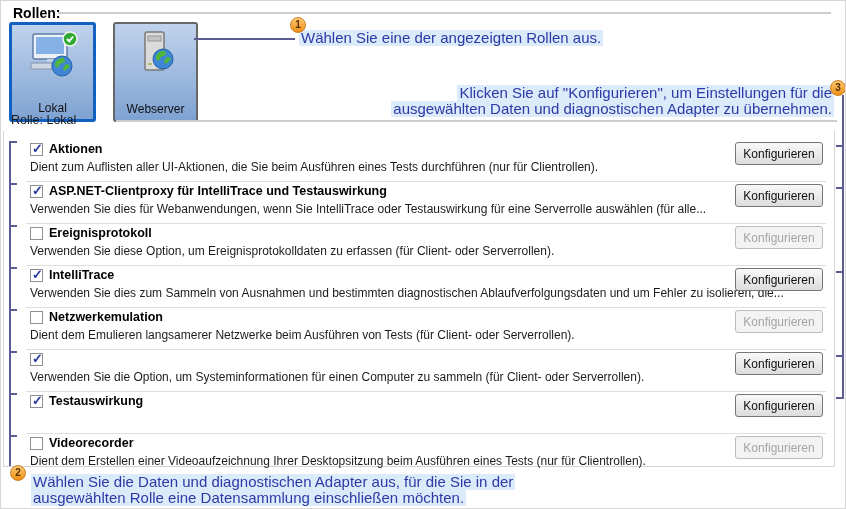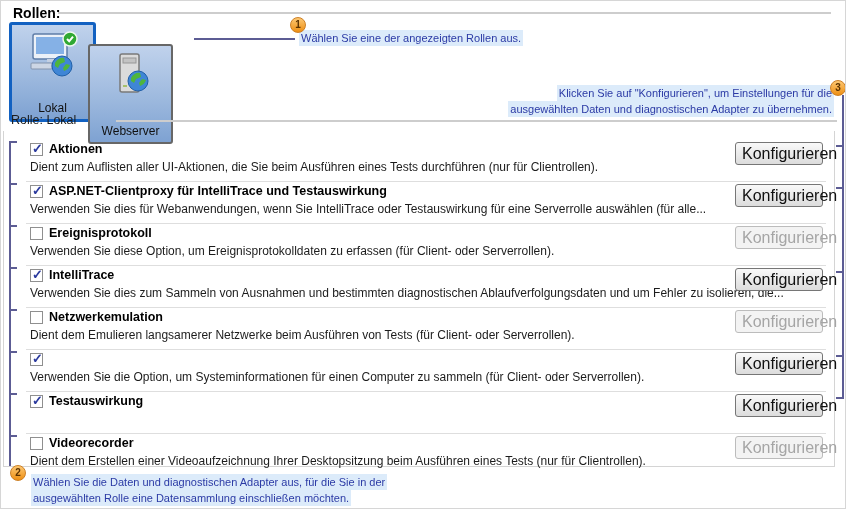--- a/index.html
+++ b/index.html
@@ -12,29 +12,29 @@
   .rollen-label{position:absolute;left:12px;top:4px;font-size:14px;font-weight:bold;}
   .rule{position:absolute;height:2px;background:#cdcdcd;}
   .rule.header{left:57px;top:11px;width:773px;}
   .rule.role{left:115px;top:119px;width:721px;}
   .role-label{position:absolute;left:10px;top:112px;font-size:12.5px;color:#1c1c1c;}
 
   
   .tile{position:absolute;top:21px;height:100px;border-radius:3px;box-sizing:border-box;
     background:linear-gradient(#c0d2ec 0%,#9db9de 55%,#7ea2d2 100%);cursor:pointer;}
   .tile.selected{left:8px;width:87px;border:3px solid #1261c1;}
-  .tile.plain{left:87px;width:85px;border:2px solid #676767;margin-top:22px;}
+  .tile.plain{left:112px;width:85px;border:2px solid #676767;}
   .tile-icon{position:absolute;left:50%;top:6px;transform:translateX(-50%);}
   .tile-label{position:absolute;left:0;right:0;bottom:4px;text-align:center;font-size:12px;color:#101010;}
 
   
   .c-circle{position:absolute;width:16px;height:16px;border-radius:50%;z-index:6;
     background:linear-gradient(#fdc873,#ee8f13);border:1px solid #cd7f24;box-sizing:border-box;
     color:#5b3200;font-size:10px;font-weight:bold;text-align:center;line-height:14px;}
-  .c-text{position:absolute;color:#2b3aa5;font-size:11px;line-height:16px;z-index:5;}
+  .c-text{position:absolute;color:#2b3aa5;font-size:15px;line-height:16px;z-index:5;}
   .c-text .hl{background:#dcebfa;padding:0 2px;display:inline-block;}
   .c-line{position:absolute;background:#5c5c94;z-index:4;}
 
   .callout1-line{left:193px;top:37px;width:101px;height:2px;}
   .circle1{left:289px;top:16px;}
   .text1{left:298px;top:29px;}
 
   .text3{right:11px;top:84px;text-align:right;}
   .circle3{left:829px;top:79px;}
   .rb-v{left:841px;top:94px;width:2px;height:304px;}
@@ -52,21 +52,21 @@
   .panel ul{margin:8px;padding:0;list-style:none;}
   .row{position:relative;height:42px;}
   .row:not(:first-child)::before{content:"";position:absolute;left:14px;right:0;top:0;height:1px;background:#dedede;}
   .checkbox{position:absolute;left:18px;top:4px;width:13px;height:13px;box-sizing:border-box;
     background:#fff;border:1px solid #8f8f8f;cursor:pointer;}
   .row.checked .checkbox::after{content:"\2713";position:absolute;left:1px;top:-3px;
     font-size:13px;font-weight:bold;color:#2b3a9e;}
   .row-title{position:absolute;left:37px;top:3px;font-size:12.5px;font-weight:bold;white-space:nowrap;}
   .row-desc{position:absolute;left:18px;top:21px;font-size:12px;color:#1c1c1c;white-space:nowrap;}
   .config-btn{position:absolute;right:3px;top:3px;width:88px;height:23px;border-radius:3px;
-    font-family:"Liberation Sans",sans-serif;font-size:16px;
+    font-family:"Liberation Sans",sans-serif;font-size:12px;
     background:#f3f3f3;border:1px solid #bcbcbc;color:#a5a5a5;}
   .row.enabled .config-btn{background:linear-gradient(#f9f9f9,#dcdcdc);border:1px solid #767676;color:#101010;cursor:pointer;}
 </style>
 </head>
 <body>
 
 <div class="stage">
 
   <div class="rollen-label">Rollen:</div>
   <div class="rule header"></div>

